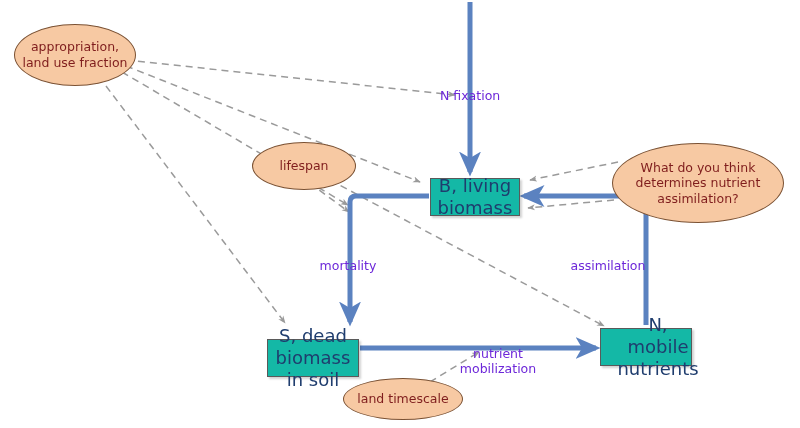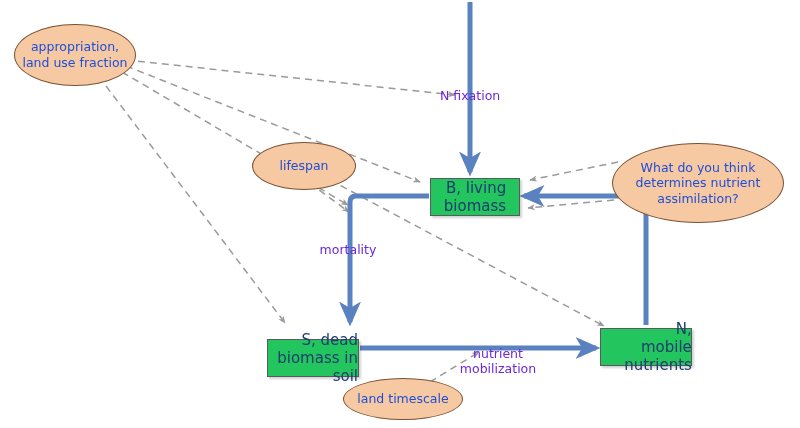--- a/index.html
+++ b/index.html
@@ -7,33 +7,32 @@
   body{
     font-family:"DejaVu Sans", sans-serif;
     width:800px;height:428px;overflow:hidden;position:relative;
   }
   #canvas{position:relative;width:800px;height:428px;background:#ffffff;}
   svg#wires{position:absolute;left:0;top:0;width:800px;height:428px;}
 
   .node{position:absolute;box-sizing:border-box;display:flex;align-items:center;justify-content:center;text-align:center;}
 
   .box{
-    background:#22c55e;
+    background:#14b8a6;
     border:1.4px solid #5a5a5a;
     color:#1f3d6e;
-    font-size:15px;
+    font-size:18px;
     line-height:1.22;
     box-shadow:1.5px 1.5px 2px rgba(0,0,0,0.18);
-    text-align:right;
   }
   .ellipse{
     background:#f7c9a3;
     border:1.6px solid #7a5133;
     border-radius:50%;
-    color:#1d4ed8;
+    color:#7f1d1d;
     font-size:12.5px;
     line-height:1.25;
   }
   .edge-label{
     position:absolute;
     color:#6d28d9;
     font-size:12.5px;
     line-height:1.2;
     text-align:center;
     white-space:pre-line;
@@ -113,19 +112,20 @@
   <div class="node ellipse" style="left:252px;top:142px;width:104px;height:48px;">
     <span style="white-space:pre-line;">lifespan</span>
   </div>
 
   <div class="node ellipse" style="left:343px;top:378px;width:120px;height:42px;">
     <span style="white-space:pre-line;">land timescale</span>
   </div>
 
   <div class="edge-label" style="left:440px;top:88px;width:86px;text-align:left;">N fixation</div>
 
-  <div class="edge-label" style="left:312px;top:242px;width:72px;">mortality</div>
+  <div class="edge-label" style="left:312px;top:258px;width:72px;">mortality</div>
 
+  <div class="edge-label" style="left:562px;top:258px;width:92px;">assimilation</div>
 
   <div class="edge-label" style="left:448px;top:330px;width:100px;margin-top:16px;">nutrient
 mobilization</div>
 
 </div>
 
 </body></html>

